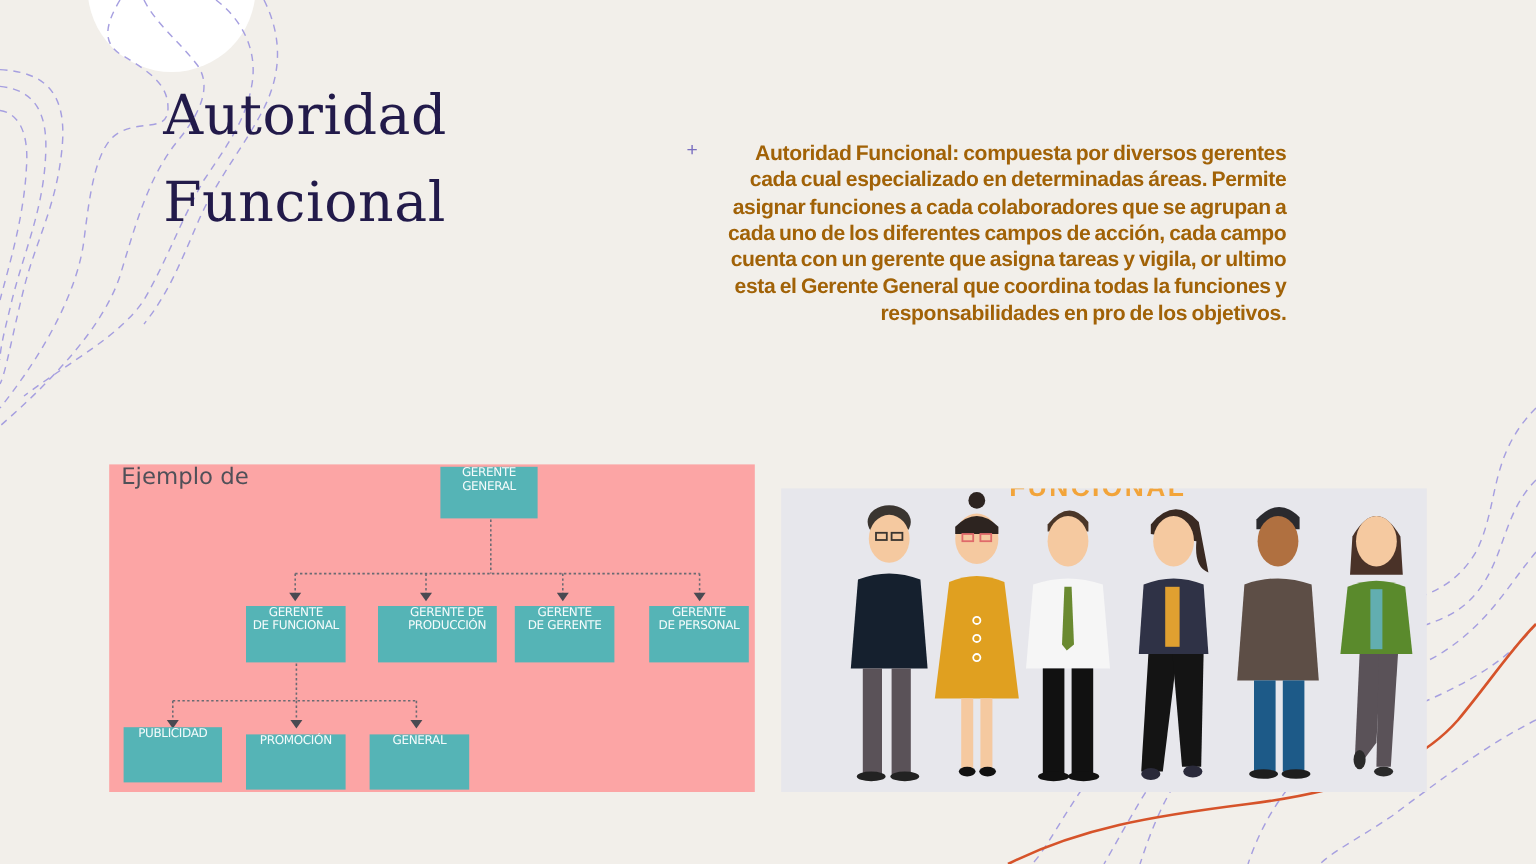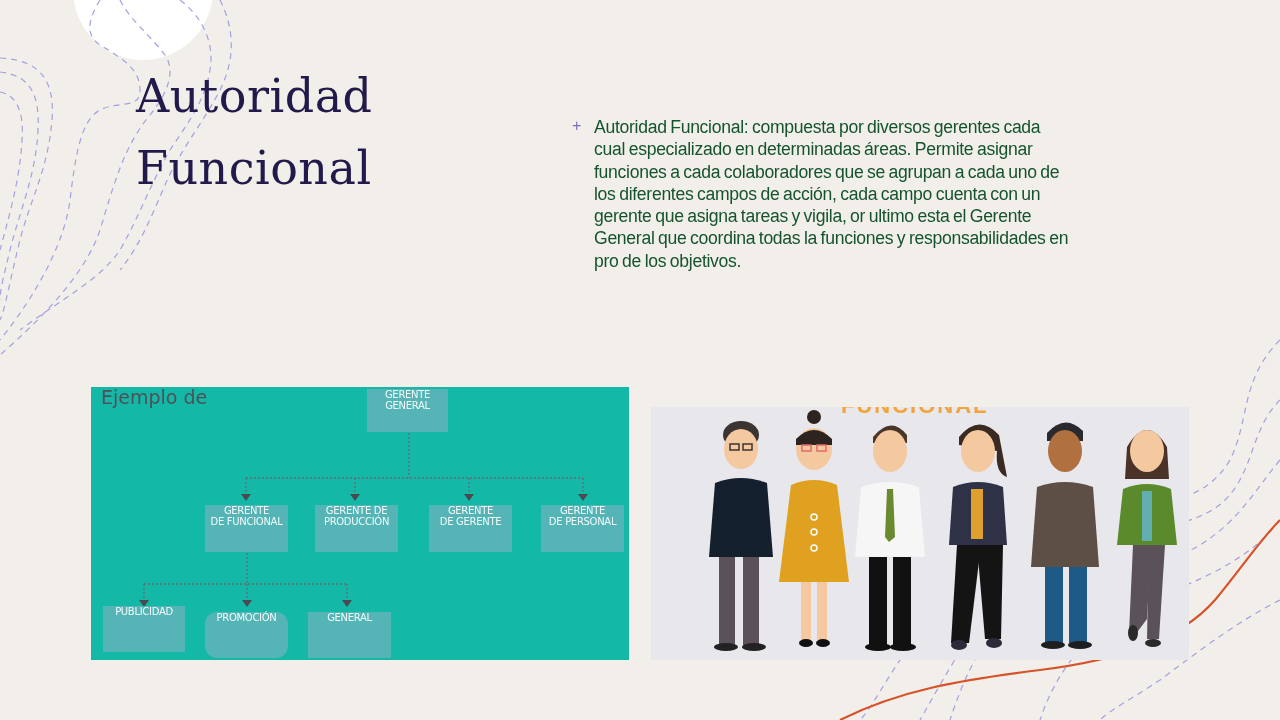--- a/index.html
+++ b/index.html
@@ -2,22 +2,22 @@
 <html><head>
 <meta charset="utf-8">
 <style>
   html, body { margin:0; padding:0; }
   body { width:1280px; height:720px; overflow:hidden; background:#f2efea; position:relative; font-family:"Liberation Sans", sans-serif; }
   .slide { position:absolute; left:0; top:0; width:1280px; height:720px; background:#f2efea; overflow:hidden; }
   .deco { position:absolute; left:0; top:0; width:1280px; height:720px; pointer-events:none; }
   .title { position:absolute; left:136px; top:60px; width:360px; margin:0; font-family:"DejaVu Serif", serif; font-weight:normal; font-size:46px; line-height:72px; color:#221a4a; letter-spacing:0.5px; }
   .body-text { position:absolute; left:572px; top:116px; width:500px; }
   .bullet { position:absolute; left:0; top:1px; color:#7a6fc0; font-size:16px; }
-  .para { margin:0 0 0 22px; font-weight:normal; font-size:17.6px; line-height:22.3px; color:#14532d; letter-spacing:-0.3px; word-spacing:-1px; }
-  .org { position:absolute; left:91px; top:387px; width:538px; height:273px; background:#14b8a6; overflow:hidden; }
+  .para { margin:0 0 0 22px; font-weight:bold; font-size:17.6px; line-height:22.3px; color:#a16207; letter-spacing:-0.3px; word-spacing:-1px;text-align:right; }
+  .org { position:absolute; left:91px; top:387px; width:538px; height:273px; background:#fca5a5; overflow:hidden; }
   .org-heading { position:absolute; left:10px; top:-3px; font-size:19px; line-height:26px; color:#505058; font-family:"DejaVu Sans", sans-serif; font-weight:normal; letter-spacing:0px; }
   .box { position:absolute; background:#55b4b6; color:#f4fbfb; font-family:"DejaVu Sans", sans-serif; font-size:10px; line-height:11px; text-align:center; display:flex; align-items:flex-start; justify-content:center; letter-spacing:-0.3px; }
   .org svg { position:absolute; left:0; top:0; }
   .people { position:absolute; left:651px; top:407px; width:538px; height:253px; background:#e7e7ec; overflow:hidden; }
   .people-banner { position:absolute; left:190px; top:-14px; color:#f2a43a; font-weight:bold; font-size:22px; letter-spacing:2px; }
 </style>
 </head>
 <body>
 
 <div class="slide">
@@ -81,34 +81,34 @@
       </g>
     </svg>
 
     <div class="box" style="left:276px; top:2px; width:81px; height:43px;">
       <div><span>GERENTE</span><br><span>GENERAL</span></div>
     </div>
 
     <div class="box" style="left:114px; top:118px; width:83px; height:47px;">
       <div><span>GERENTE</span><br><span>DE FUNCIONAL</span></div>
     </div>
-    <div class="box" style="left:224px; top:118px; width:83px; height:47px;">
+    <div class="box" style="left:224px; top:118px; width:83px; height:47px;padding-left:16px;">
       <div><span>GERENTE DE</span><br><span>PRODUCCIÓN</span></div>
     </div>
     <div class="box" style="left:338px; top:118px; width:83px; height:47px;">
       <div><span>GERENTE</span><br><span>DE GERENTE</span></div>
     </div>
     <div class="box" style="left:450px; top:118px; width:83px; height:47px;">
       <div><span>GERENTE</span><br><span>DE PERSONAL</span></div>
     </div>
 
     <div class="box" style="left:12px; top:219px; width:82px; height:46px;">
       <span>PUBLICIDAD</span>
     </div>
-    <div class="box" style="left:114px; top:225px; width:83px; height:46px;border-radius:12px;">
+    <div class="box" style="left:114px; top:225px; width:83px; height:46px;">
       <span>PROMOCIÓN</span>
     </div>
     <div class="box" style="left:217px; top:225px; width:83px; height:46px;">
       <span>GENERAL</span>
     </div>
   </div>
 
   <div class="people">
     <div class="people-banner" style="clip-path: inset(10px 0 0 0);">FUNCIONAL</div>
     <svg width="538" height="253">

